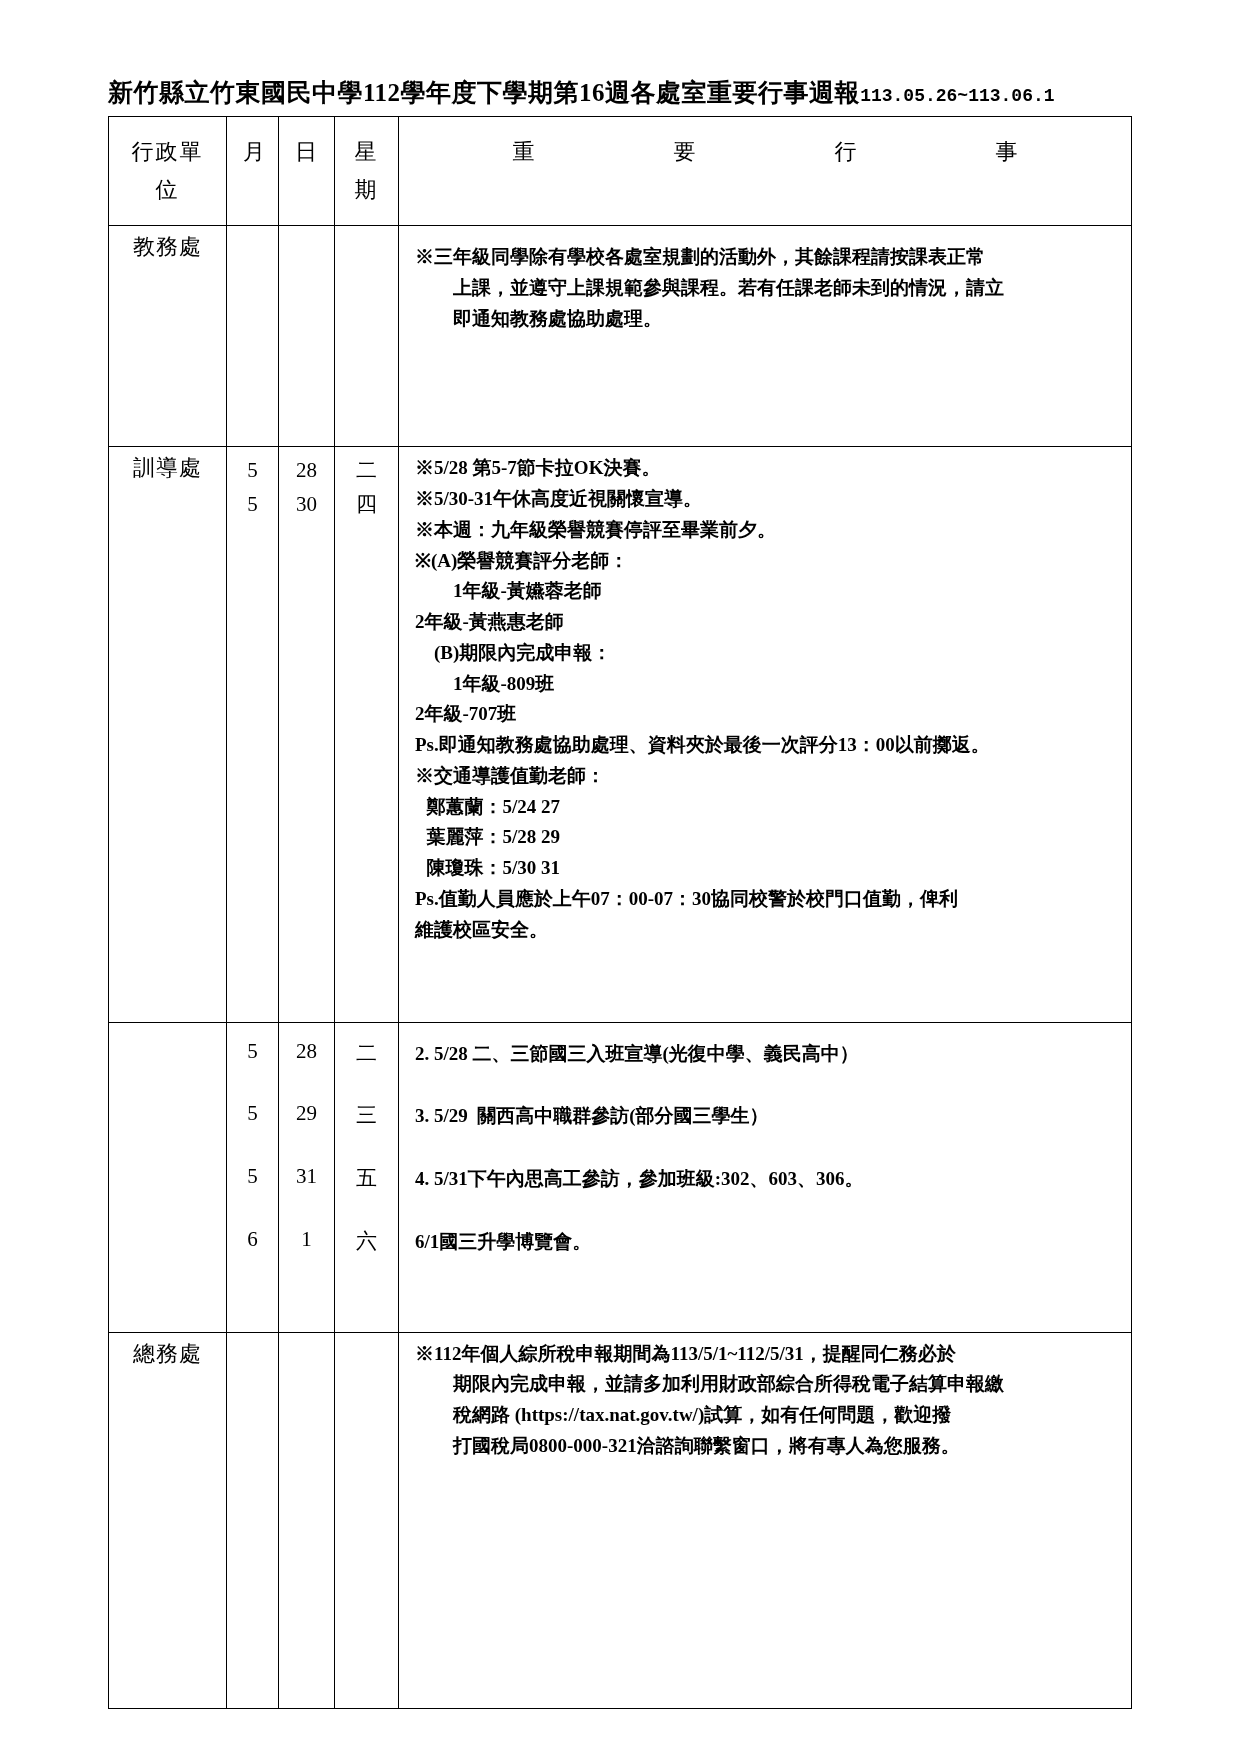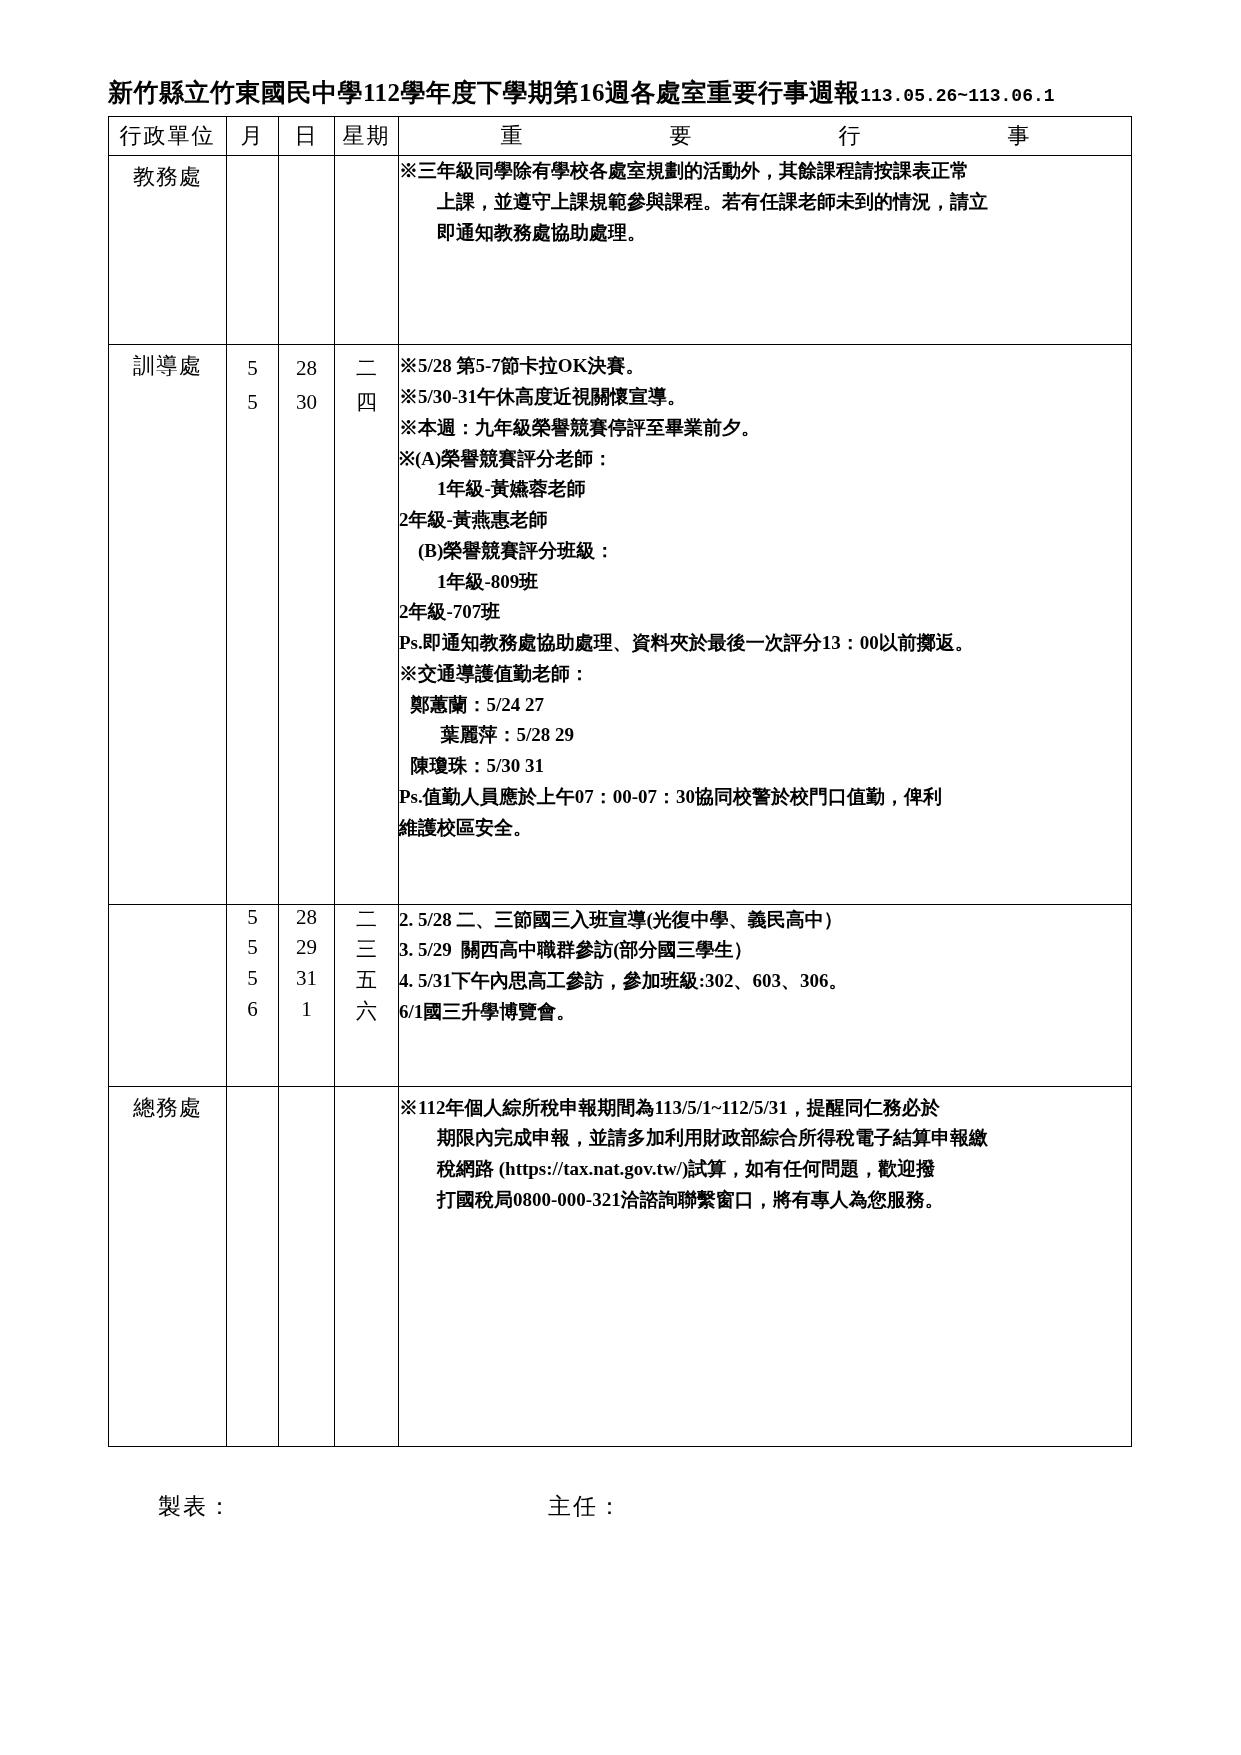--- a/index.html
+++ b/index.html
@@ -37,21 +37,21 @@
     letter-spacing: 0;
   }
   table.sched {
     border-collapse: collapse;
     width: 1024px;
     table-layout: fixed;
   }
   table.sched td, table.sched th {
     border: 1.5px solid #000;
     vertical-align: top;
-    padding: 0;
+    padding: 16px;
   }
   .hdr td {
     text-align: center;
     font-size: 22px;
     font-weight: normal;
     height: 38px;
     line-height: 38px;
     letter-spacing: 2px;
     vertical-align: middle;
   }
@@ -169,30 +169,30 @@
         </td>
         <td class="body" style="padding-top:6px;">
           <div class="line">※5/28 第5-7節卡拉OK決賽。</div>
           <div class="line">※5/30-31午休高度近視關懷宣導。</div>
           <div class="line">※本週：九年級榮譽競賽停評至畢業前夕。</div>
           <div class="line">※(A)榮譽競賽評分老師：</div>
           <div class="cols">
             <span class="c1">1年級-黃嬿蓉老師</span>
             <span>2年級-黃燕惠老師</span>
           </div>
-          <div class="line ind2">(B)榮譽競賽評分班級：</div>
+          <div class="line ind2">(B)期限內完成申報：</div>
           <div class="cols">
             <span class="c1">1年級-809班</span>
             <span>2年級-707班</span>
           </div>
           <div class="line">Ps.即通知教務處協助處理、資料夾於最後一次評分13：00以前擲返。</div>
           <div class="line">※交通導護值勤老師：</div>
           <div class="cols" style="padding-left:0.6em;">
             <span style="width:9.6em;">鄭蕙蘭：5/24 27</span>
-            <span style="width:10.2em;text-align:center;">葉麗萍：5/28 29</span>
+            <span style="width:10.2em;">葉麗萍：5/28 29</span>
             <span>陳瓊珠：5/30 31</span>
           </div>
           <div class="line">Ps.值勤人員應於上午07：00-07：30協同校警於校門口值勤，俾利</div>
           <div class="line">維護校區安全。</div>
           <div style="height:60px;"></div>
         </td>
       </tr>
 
 
       <tr>

